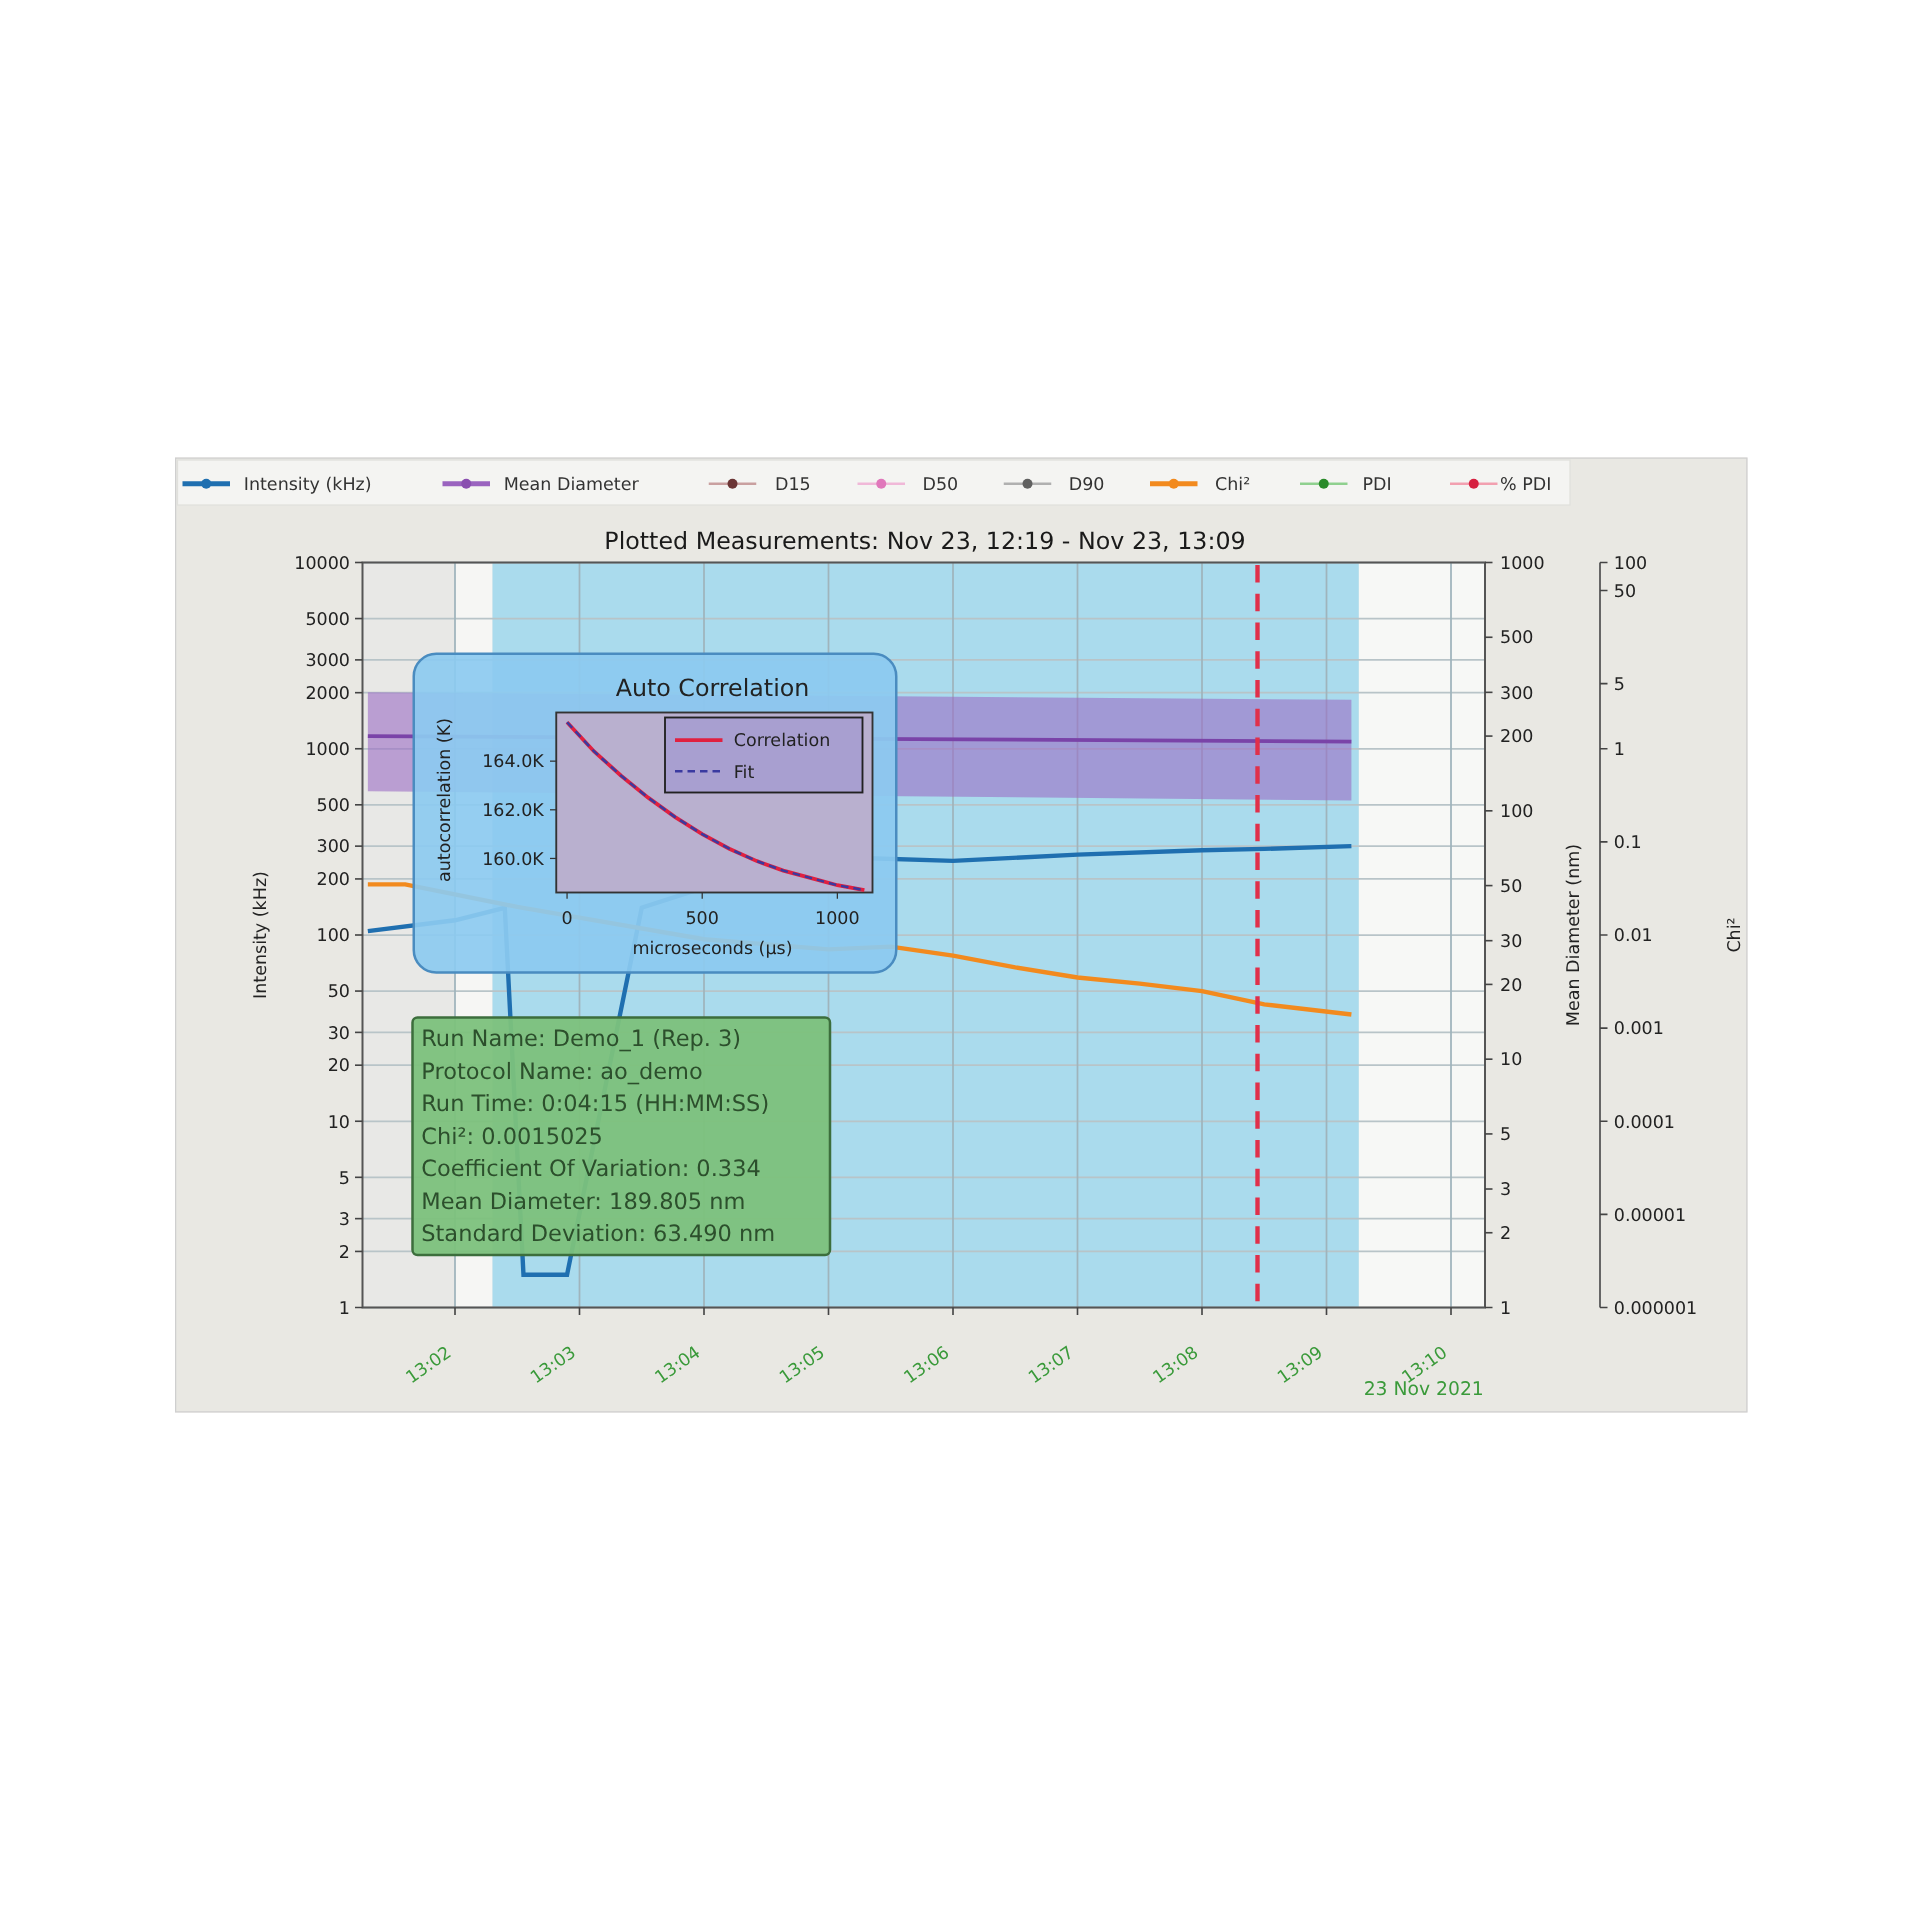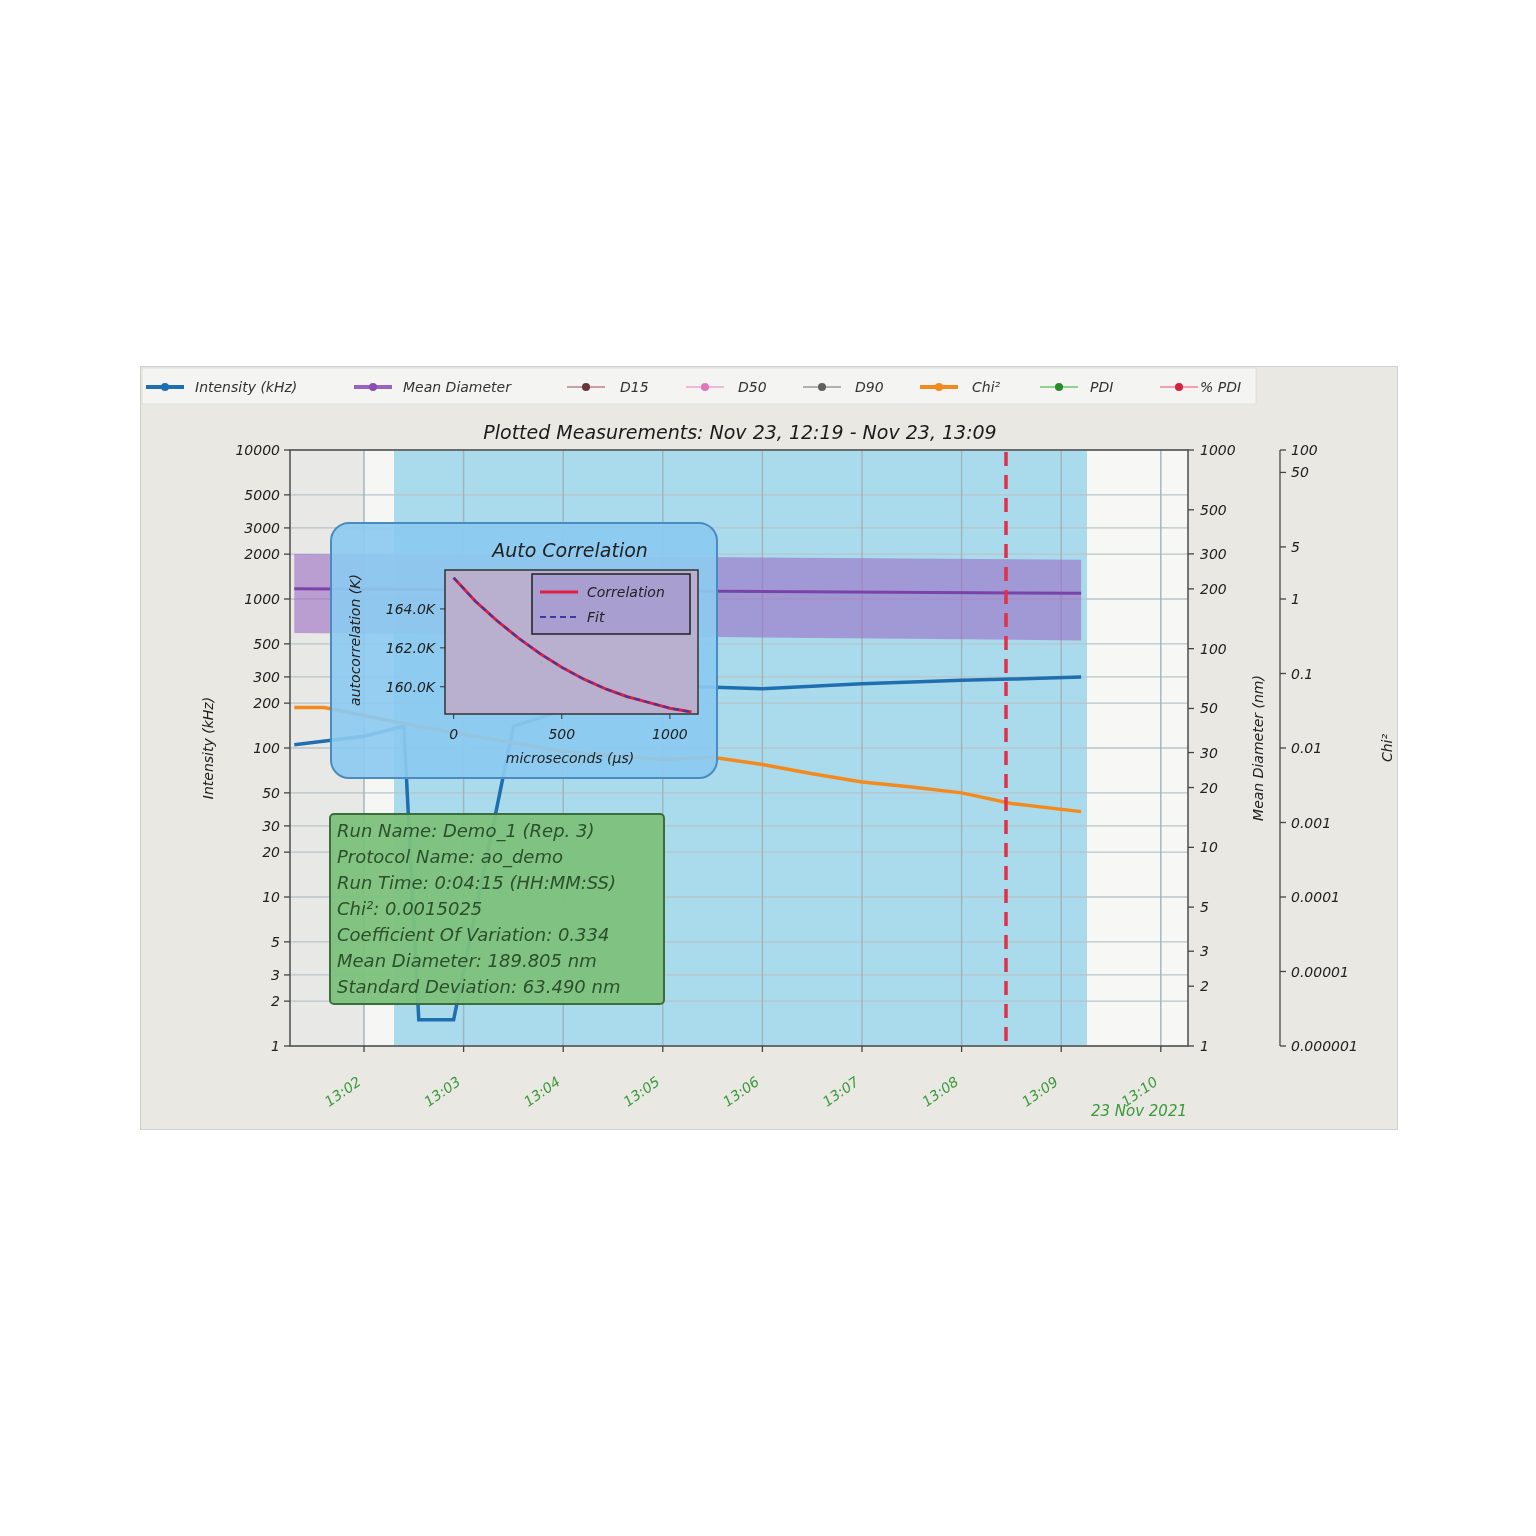--- a/index.html
+++ b/index.html
@@ -1,17 +1,17 @@
 <!DOCTYPE html>
 <html><head>
 <meta charset="utf-8">
 <style>
   html,body{margin:0;padding:0;background:#ffffff;}
   body{width:1536px;height:1536px;position:relative;font-family:"DejaVu Sans",sans-serif;}
-  #frame{position:absolute;left:140px;top:366px;width:1258px;height:764px;background:#e9e8e3;border:1px solid #cfcfcf;box-sizing:border-box;font-style:italic;}
+  #frame{position:absolute;left:140px;top:366px;width:1258px;height:764px;background:#e9e8e3;border:1px solid #cfcfcf;box-sizing:border-box;}
   svg text{font-family:"DejaVu Sans",sans-serif;}
 </style>
 </head>
 <body>
 
 <div id="frame">
   <svg id="chart" width="1258" height="764" viewBox="140 366 1258 764" style="position:absolute;left:-1px;top:-1px;">
 
     <rect x="142" y="368" width="1114" height="36" fill="#f4f4f2" stroke="#e0e0dc"></rect>
     <g id="legend-g">

